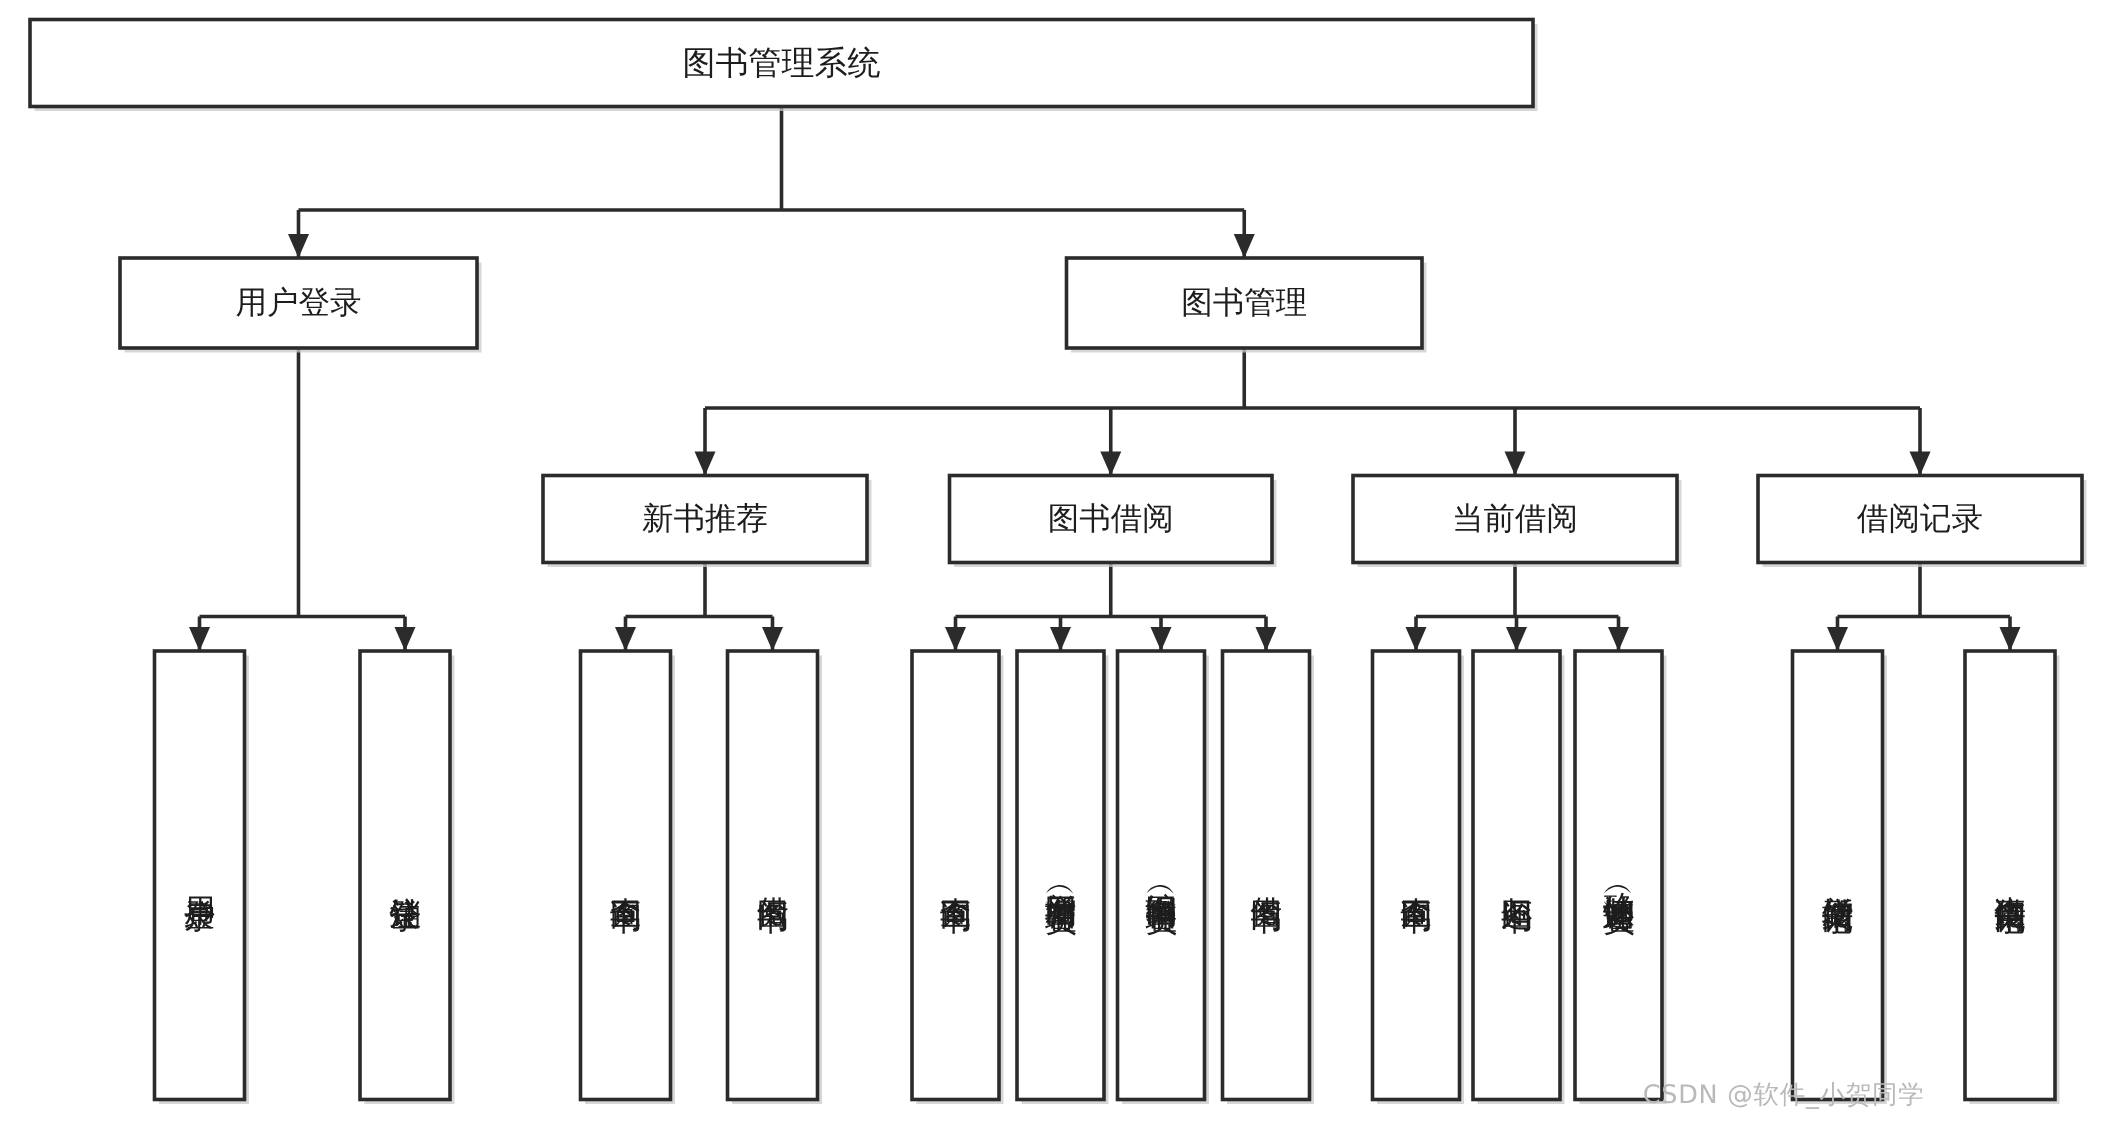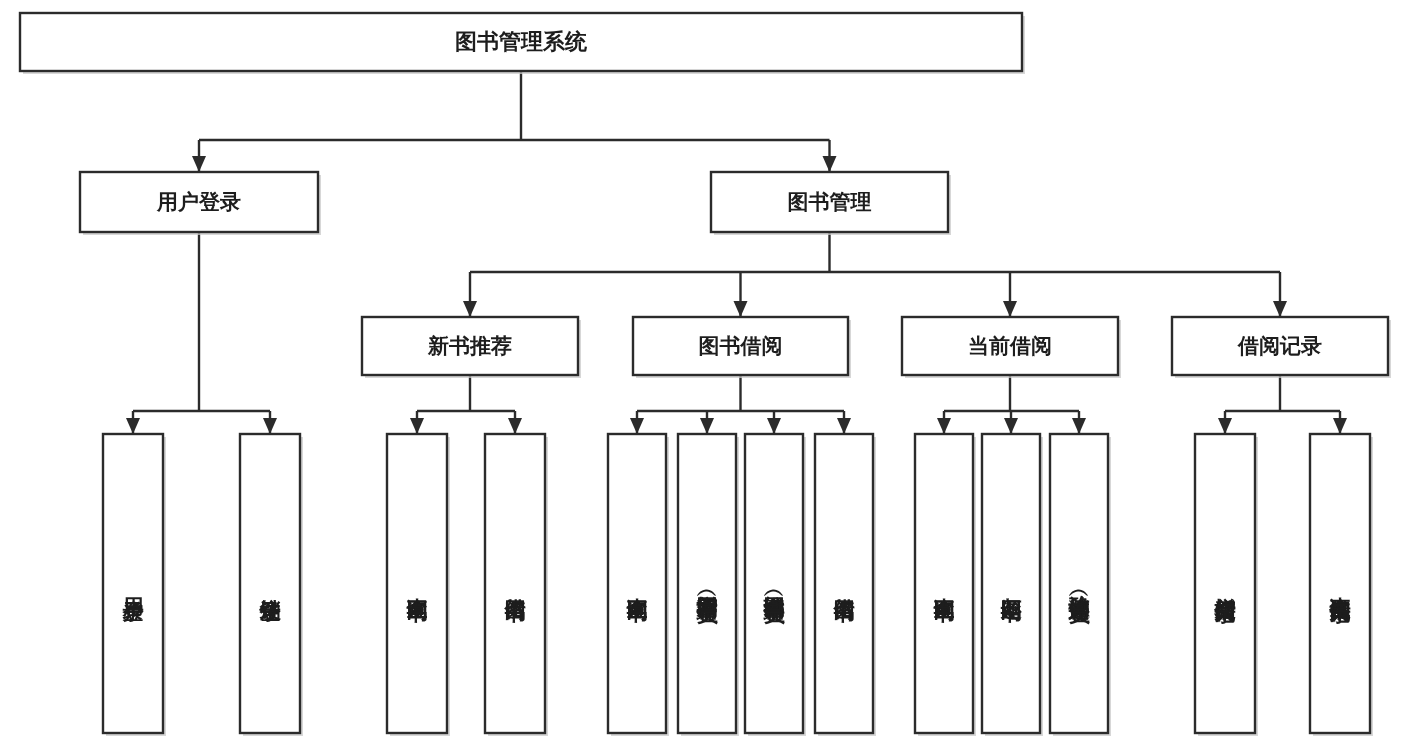--- a/index.html
+++ b/index.html
@@ -12,21 +12,20 @@
     height: 747px;
     font-family: "DejaVu Sans", "Liberation Sans", sans-serif;
     overflow: hidden;
     position: relative;
   }
   #diagram-root {
     position: relative;
     width: 1291px;
     height: 747px;
     background: #ffffff;
-    font-weight: bold;
   }
   svg#flow {
     position: absolute;
     left: 0;
     top: 0;
     width: 1405px;
     height: 747px;
   }
   .node-box {
     fill: #ffffff;
@@ -210,13 +209,14 @@
       <div class="vlabel" style="left: 678px; top: 434px; width: 58px; height: 299px;">新增图书（管理员）</div>
       <div class="vlabel" style="left: 745px; top: 434px; width: 58px; height: 299px;">编辑图书（管理员）</div>
       <div class="vlabel" style="left: 815px; top: 434px; width: 58px; height: 299px;">借阅图书</div>
       <div class="vlabel" style="left: 915px; top: 434px; width: 58px; height: 299px;">查询图书</div>
       <div class="vlabel" style="left: 982px; top: 434px; width: 58px; height: 299px;">归还图书</div>
       <div class="vlabel" style="left: 1050px; top: 434px; width: 58px; height: 299px;">确认归还（管理员）</div>
       <div class="vlabel" style="left: 1195px; top: 434px; width: 60px; height: 299px;">新增借阅记录</div>
       <div class="vlabel" style="left: 1310px; top: 434px; width: 60px; height: 299px;">查询借阅记录</div>
     </div>
 
+  <div class="watermark">CSDN @软件_小贺同学</div>
 </div>
 
 </body></html>

